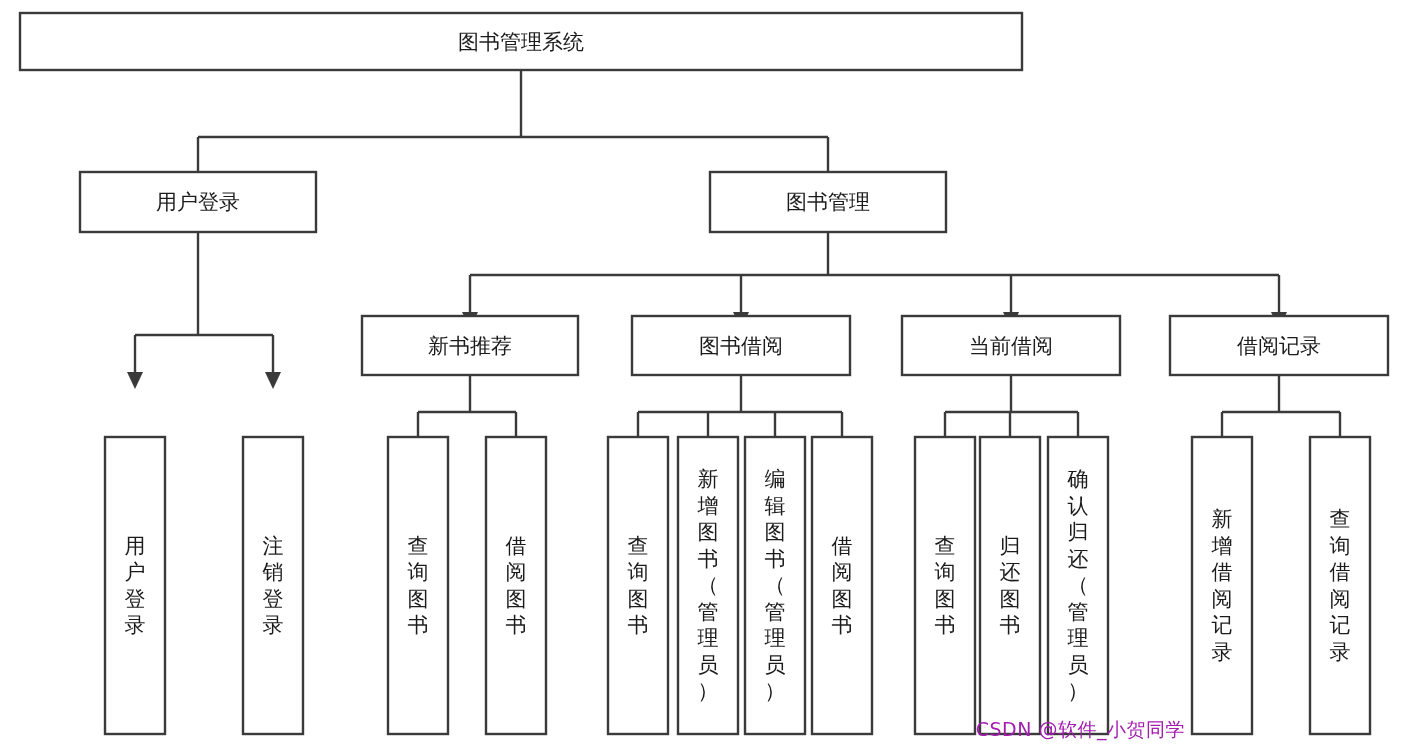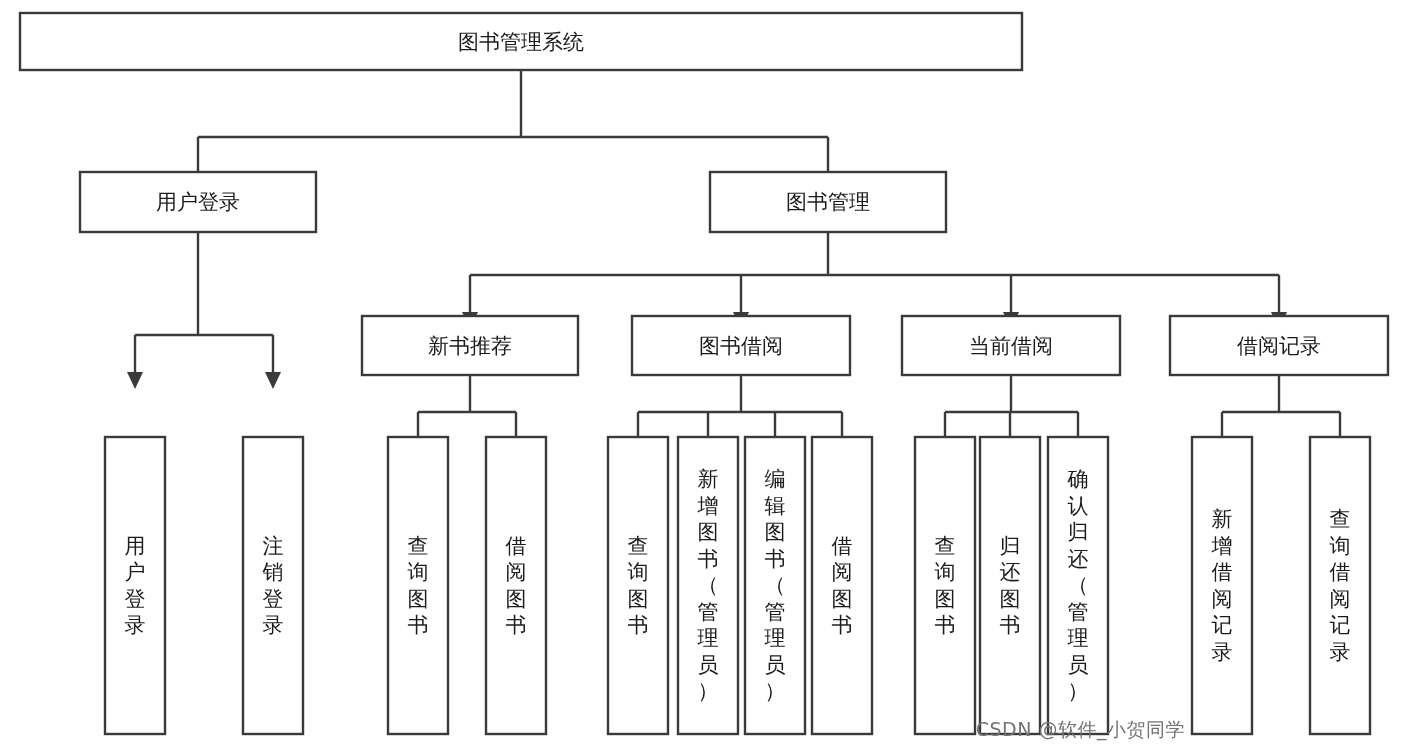--- a/index.html
+++ b/index.html
@@ -53,21 +53,21 @@
   .arrow-head {
     fill: #3a3a3a;
     stroke: none;
   }
   .watermark {
     position: absolute;
     right: 8px;
     bottom: 4px;
     font-family: "DejaVu Sans", "Liberation Sans", sans-serif;
     font-size: 19px;
-    color: #737373;
+    color: #a21caf;
     white-space: nowrap;
     letter-spacing: 0.5px;
     user-select: none;
   }
 </style>
 </head>
 <body>
 
 <div id="diagram-root">
   <svg id="flow-svg" viewBox="0 0 1405 747">

